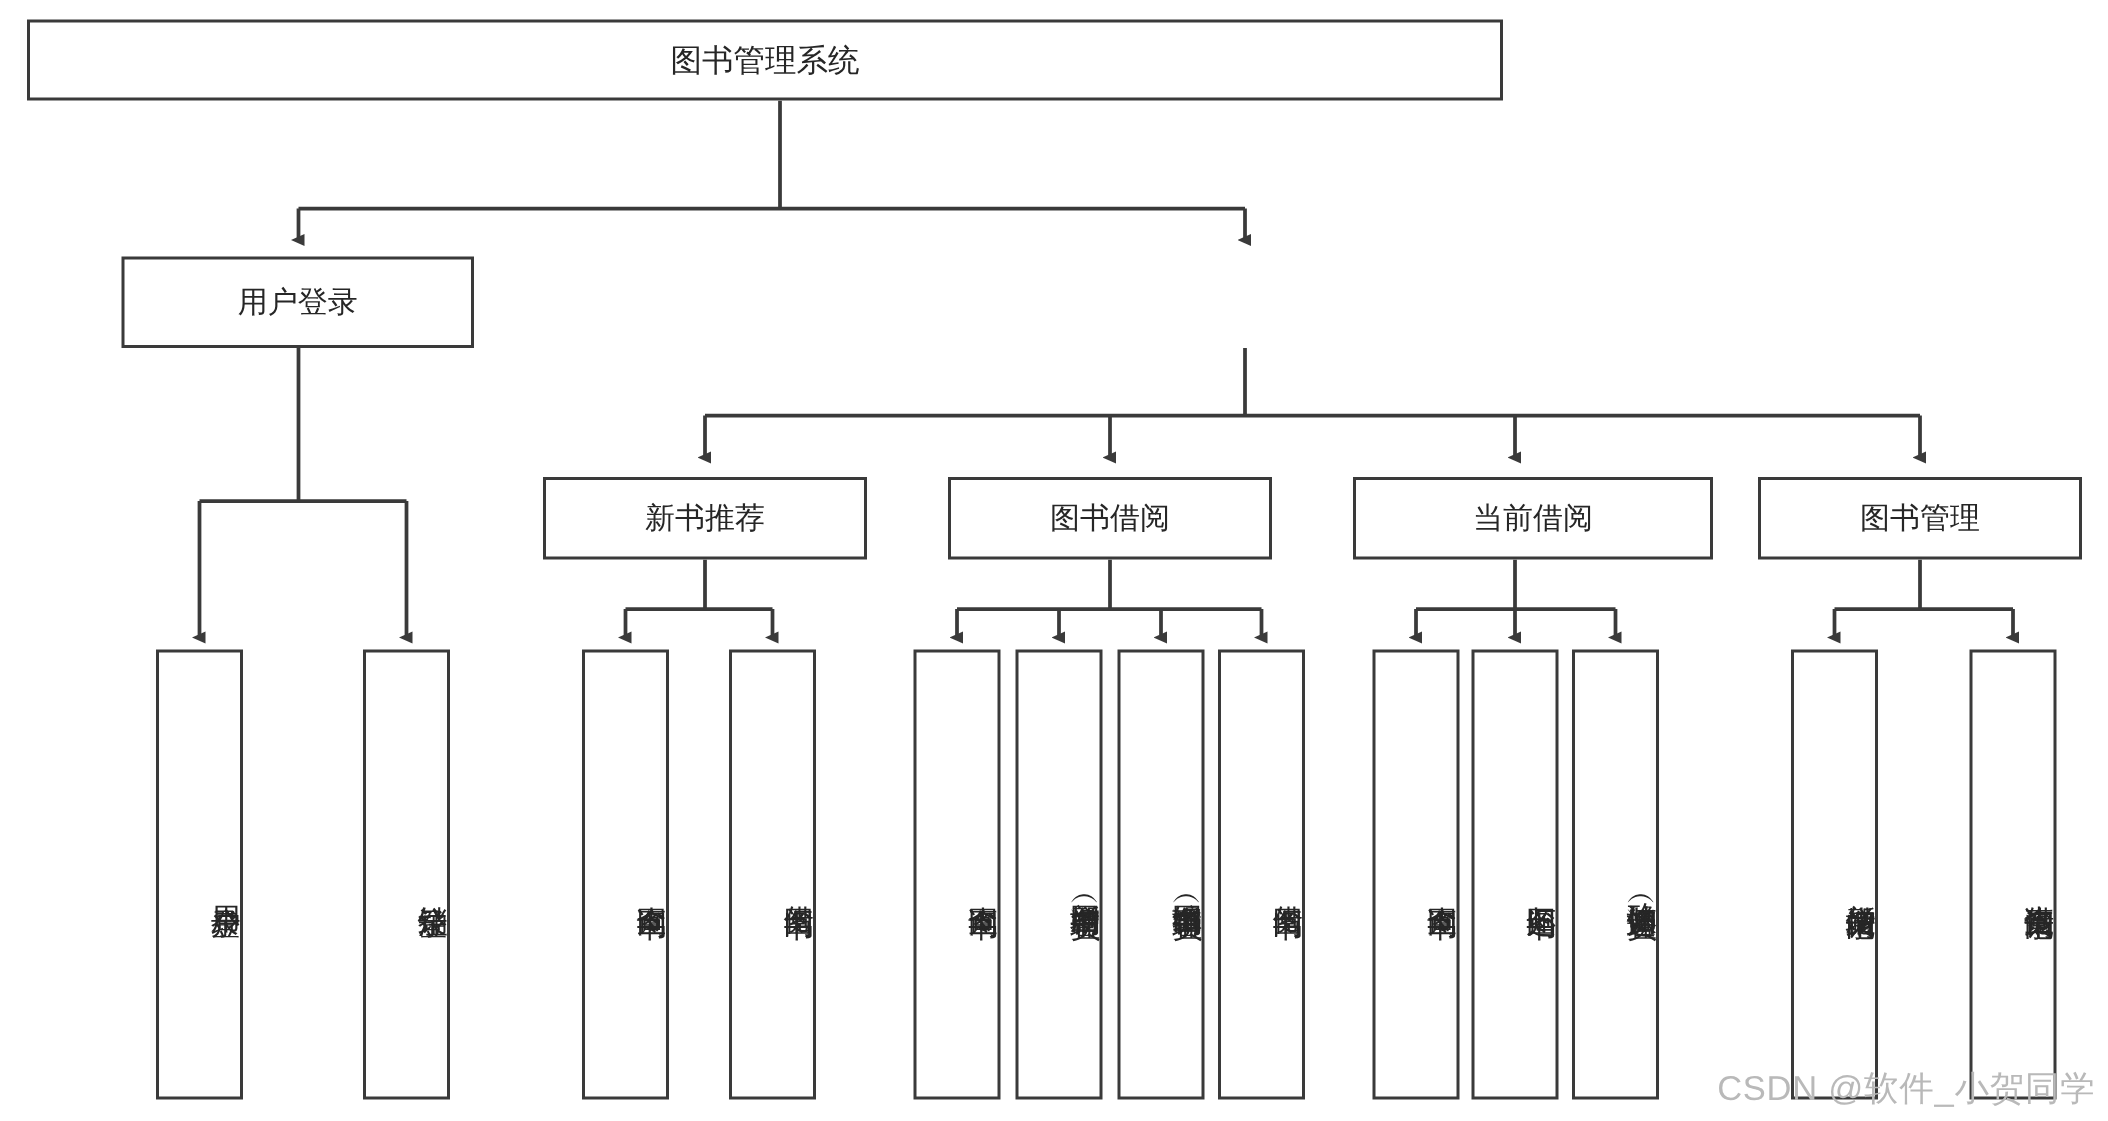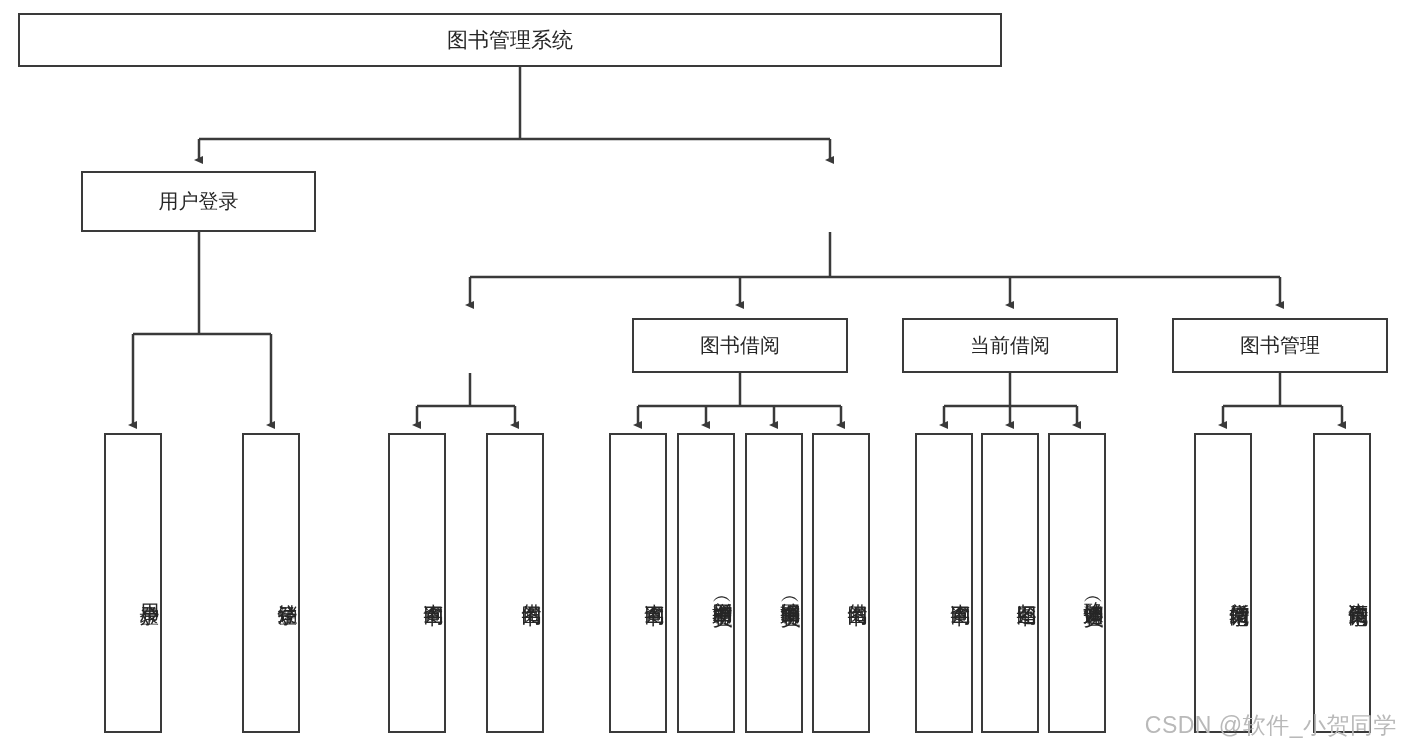--- a/index.html
+++ b/index.html
@@ -128,24 +128,27 @@
   </svg>
 
   <div class="node root" style="left:18px; top:13px; width:984px; height:54px;">
     <span>图书管理系统</span>
   </div>
 
   <div class="node lvl1" style="left:81px; top:171px; width:235px; height:61px;">
     <span>用户登录</span>
   </div>
 
+  <div class="node lvl2" style="left:362px; top:318px; width:216px; height:55px;">
+    <span>新书推荐</span>
+  </div>
   <div class="node lvl2" style="left:632px; top:318px; width:216px; height:55px;text-align:center;">
     <span>图书借阅</span>
   </div>
-  <div class="node lvl2" style="left:902px; top:318px; width:216px; height:55px;">
+  <div class="node lvl2" style="left:902px; top:318px; width:240px; height:55px;">
     <span>当前借阅</span>
   </div>
   <div class="node lvl2" style="left:1172px; top:318px; width:216px; height:55px;">
     <span>图书管理</span>
   </div>
 
   <div class="node leaf" style="left:104px; top:433px; width:58px; height:300px;">
     <span>用户登录</span>
   </div>
   <div class="node leaf" style="left:242px; top:433px; width:58px; height:300px;">

